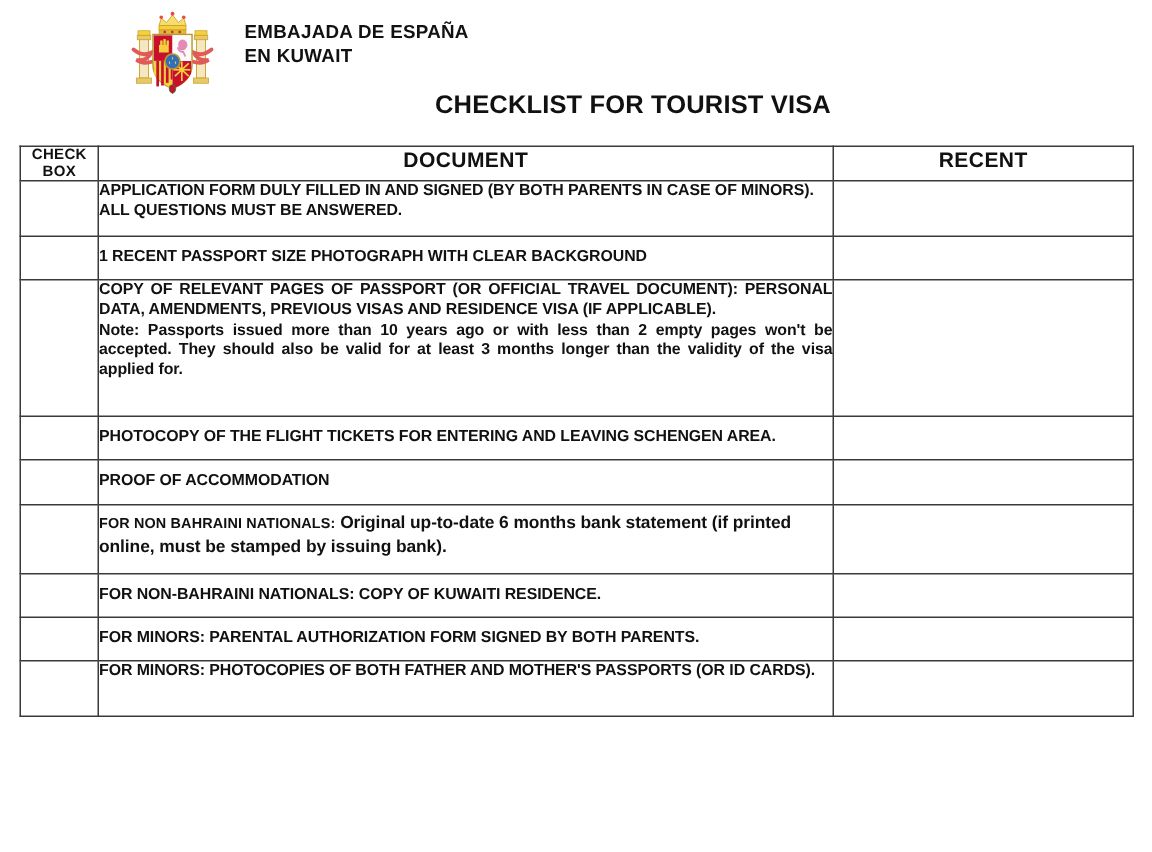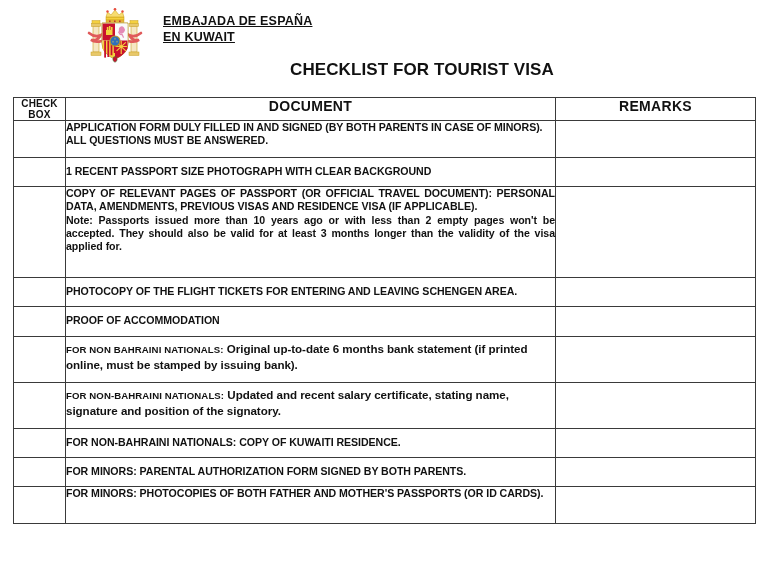--- a/index.html
+++ b/index.html
@@ -33,21 +33,20 @@
   }
   .org-name {
     position: absolute;
     left: 163px;
     top: 13px;
     font-size: 12.5px;
     font-weight: bold;
     line-height: 16px;
     letter-spacing: 0.2px;
     white-space: pre;
-    text-decoration: underline;
   }
   .doc-title {
     position: absolute;
     left: 0;
     top: 60px;
     width: 768px;
     text-align: center;
     padding-left: 76px;
     box-sizing: border-box;
     font-size: 17px;
@@ -201,21 +200,21 @@
 <table class="checklist">
   <colgroup>
     <col class="c-check">
         <col class="c-doc">
         <col class="c-rem">
   </colgroup>
   <thead>
     <tr>
       <th class="h-check"><span>CHECK</span><br><span>BOX</span></th>
       <th class="h-doc">DOCUMENT</th>
-      <th class="h-rem">REMARKS</th>
+      <th class="h-rem">RECENT</th>
     </tr>
   </thead>
   <tbody>
 
     <tr>
       <td class="cell-check" style="height:36px"></td>
       <td class="cell-doc">
             <p>APPLICATION FORM DULY FILLED IN AND SIGNED (BY BOTH PARENTS IN CASE OF MINORS). ALL QUESTIONS MUST BE ANSWERED.</p>
           </td>
       <td class="cell-rem"></td>
@@ -256,27 +255,20 @@
     </tr>
 
     <tr>
       <td class="cell-check" style="height:42px"></td>
       <td class="cell-doc mixed">
             <p><span class="lead">FOR NON BAHRAINI NATIONALS:</span><span class="rest"> Original up-to-date 6 months bank statement (if printed online, must be stamped by issuing bank).</span></p>
           </td>
       <td class="cell-rem"></td>
     </tr>
 
-    <tr>
-      <td class="cell-check" style="height:38px"></td>
-      <td class="cell-doc mixed">
-            <p><span class="lead">FOR NON-BAHRAINI NATIONALS:</span><span class="rest"> Updated and recent salary certificate, stating name, signature and position of the signatory.</span></p>
-          </td>
-      <td class="cell-rem"></td>
-    </tr>
 
     <tr>
       <td class="cell-check" style="height:25px"></td>
       <td class="cell-doc oneline">
             <p>FOR NON-BAHRAINI NATIONALS: COPY OF KUWAITI RESIDENCE.</p>
           </td>
       <td class="cell-rem"></td>
     </tr>
 
     <tr>

